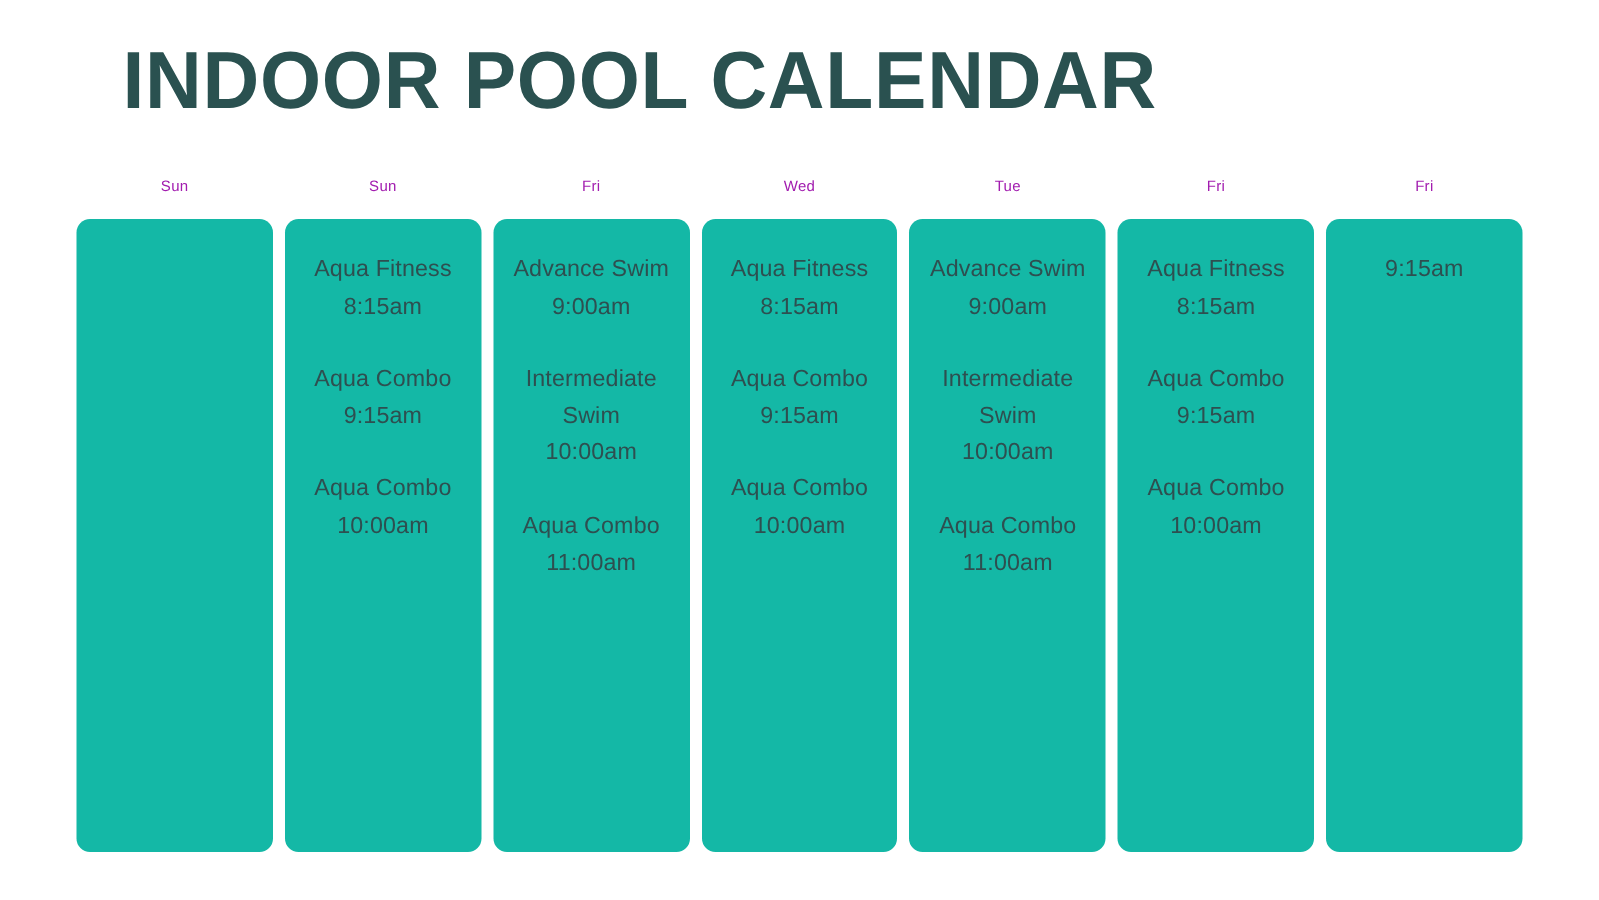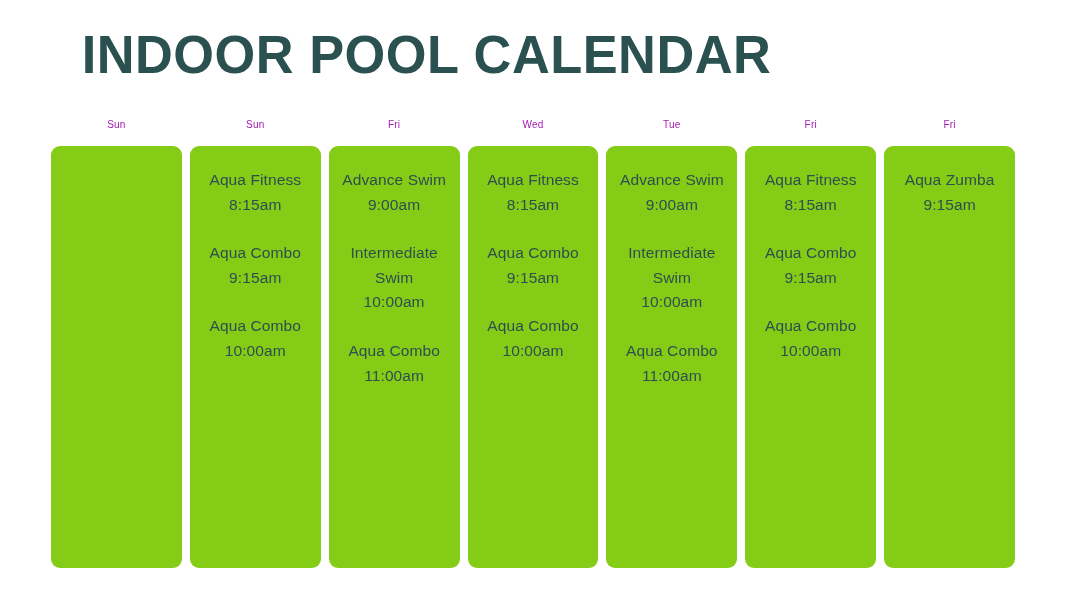--- a/index.html
+++ b/index.html
@@ -72,21 +72,21 @@
     font-size: 10px;
     line-height: 20px;
     color: #a21caf;
     font-weight: 400;
     letter-spacing: 0.2px;
     user-select: none;
   }
 
   .day-card {
     flex: 1 1 auto;
-    background: #84cc16;
+    background: #14b8a6;
     border-radius: 9px;
     padding: 22px 6px 14px 6px;
     display: flex;
     flex-direction: column;
     align-items: center;
     overflow: hidden;
   }
 
   .event {
     width: 100%;
@@ -206,20 +206,19 @@
           <div class="event">
             <span class="event-name">Aqua Combo</span>
             <span class="event-time">10:00am</span>
           </div>
         </div>
       </div>
       <div class="day-col">
         <div class="day-header">Fri</div>
         <div class="day-card">
           <div class="event">
-            <span class="event-name">Aqua Zumba</span>
             <span class="event-time">9:15am</span>
           </div>
         </div>
       </div>
     </div>
 
 </div>
 
 </body></html>

